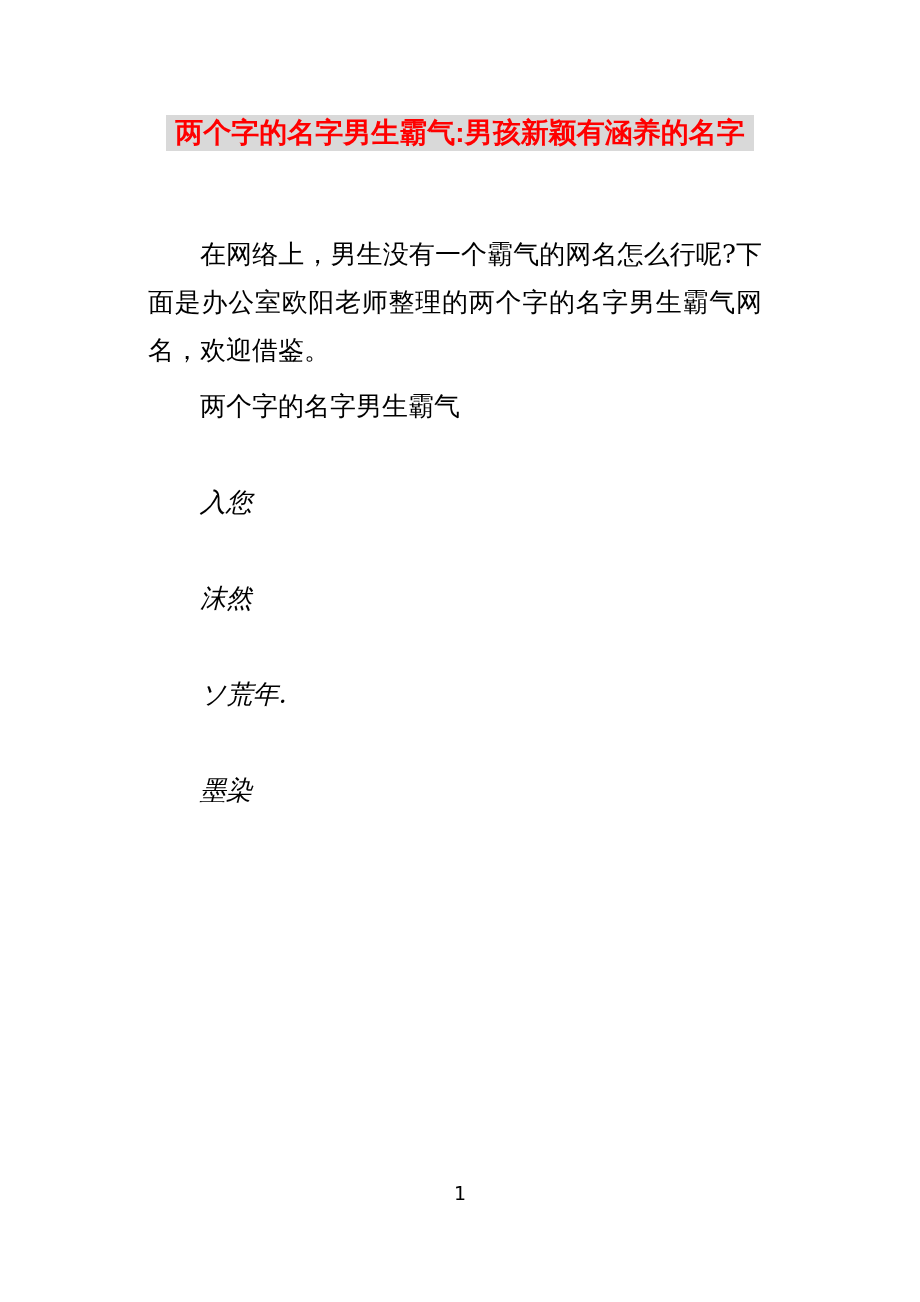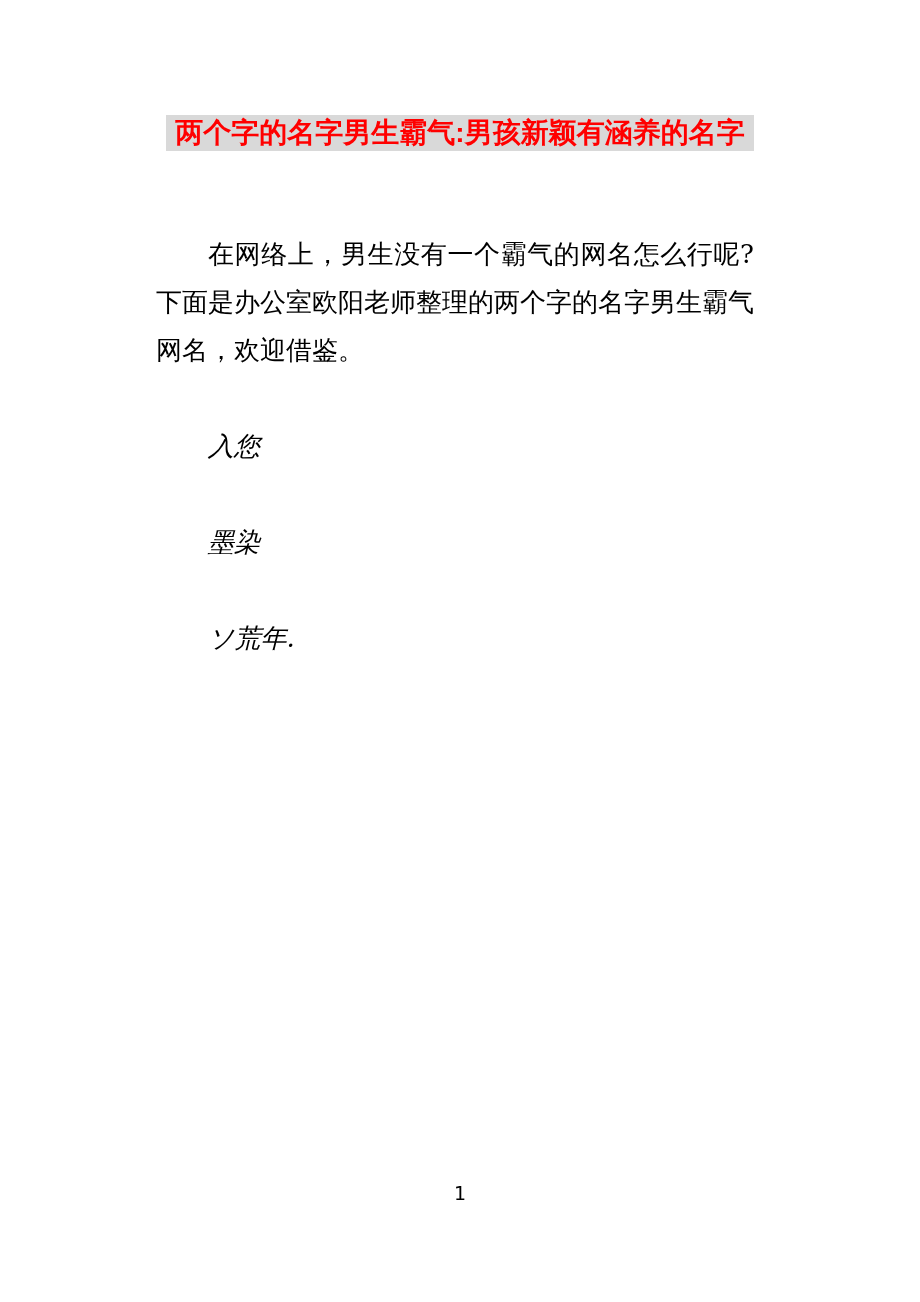--- a/index.html
+++ b/index.html
@@ -34,21 +34,21 @@
     white-space: nowrap;
   }
   .content {
     margin: 79px 150px 0 140px; 
     width: 630px;
     font-size: 26px;
     line-height: 48px;
     text-align: justify;
   }
   .para {
-    margin: 16px;
+    margin: 8px;
     text-indent: 52px; 
   }
   .para.spaced {
     margin-top: 48px;  
     font-style: italic;
   }
   .page-number {
     position: absolute;
     top: 1182px;
     left: 0;
@@ -65,28 +65,30 @@
 
 <div class="page">
 
   <div class="title-wrap">
     <h1 class="doc-title">两个字的名字男生霸气:男孩新颖有涵养的名字</h1>
   </div>
 
   <div class="content">
     <p class="para">在网络上，男生没有一个霸气的网名怎么行呢?下面是办公室欧阳老师整理的两个字的名字男生霸气网名，欢迎借鉴。</p>
 
+    <p class="para">两个字的名字男生霸气</p>
 
 
     <p class="para spaced">入您</p>
 
 
 
+    <p class="para spaced">沫然</p>
 
 
+    <p class="para spaced">ソ荒年.</p>
+
     <p class="para spaced">墨染</p>
-
-    <p class="para spaced">ソ荒年.</p>
   </div>
 
   <div class="page-number">1</div>
 
 </div>
 
 </body></html>

